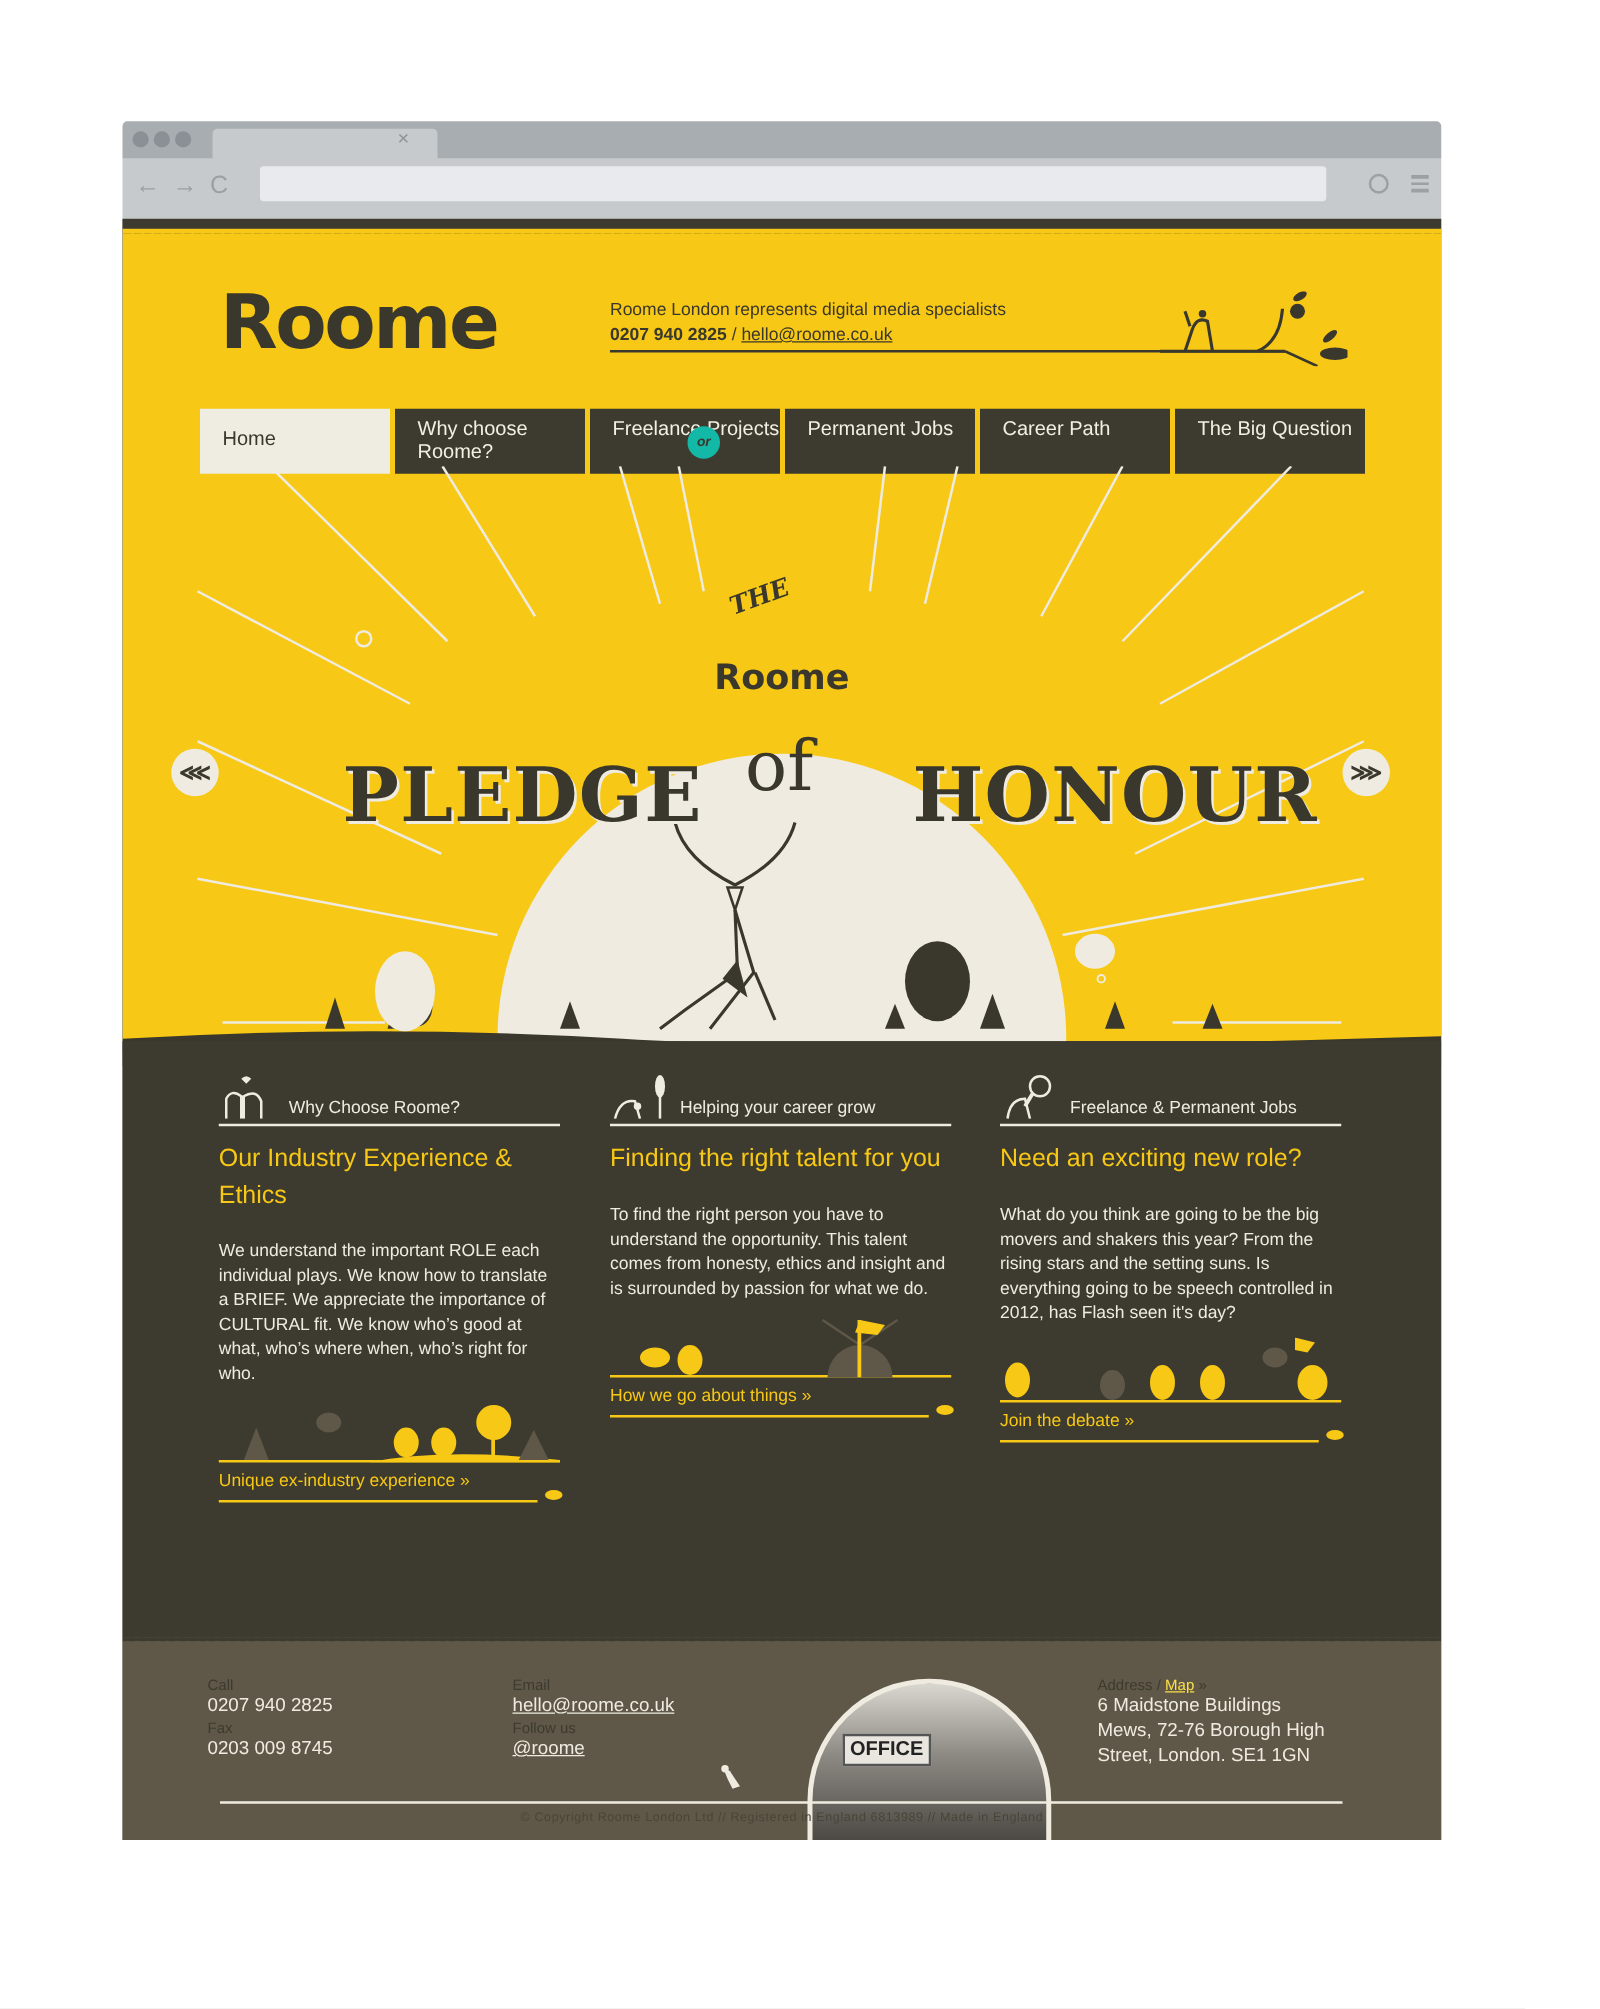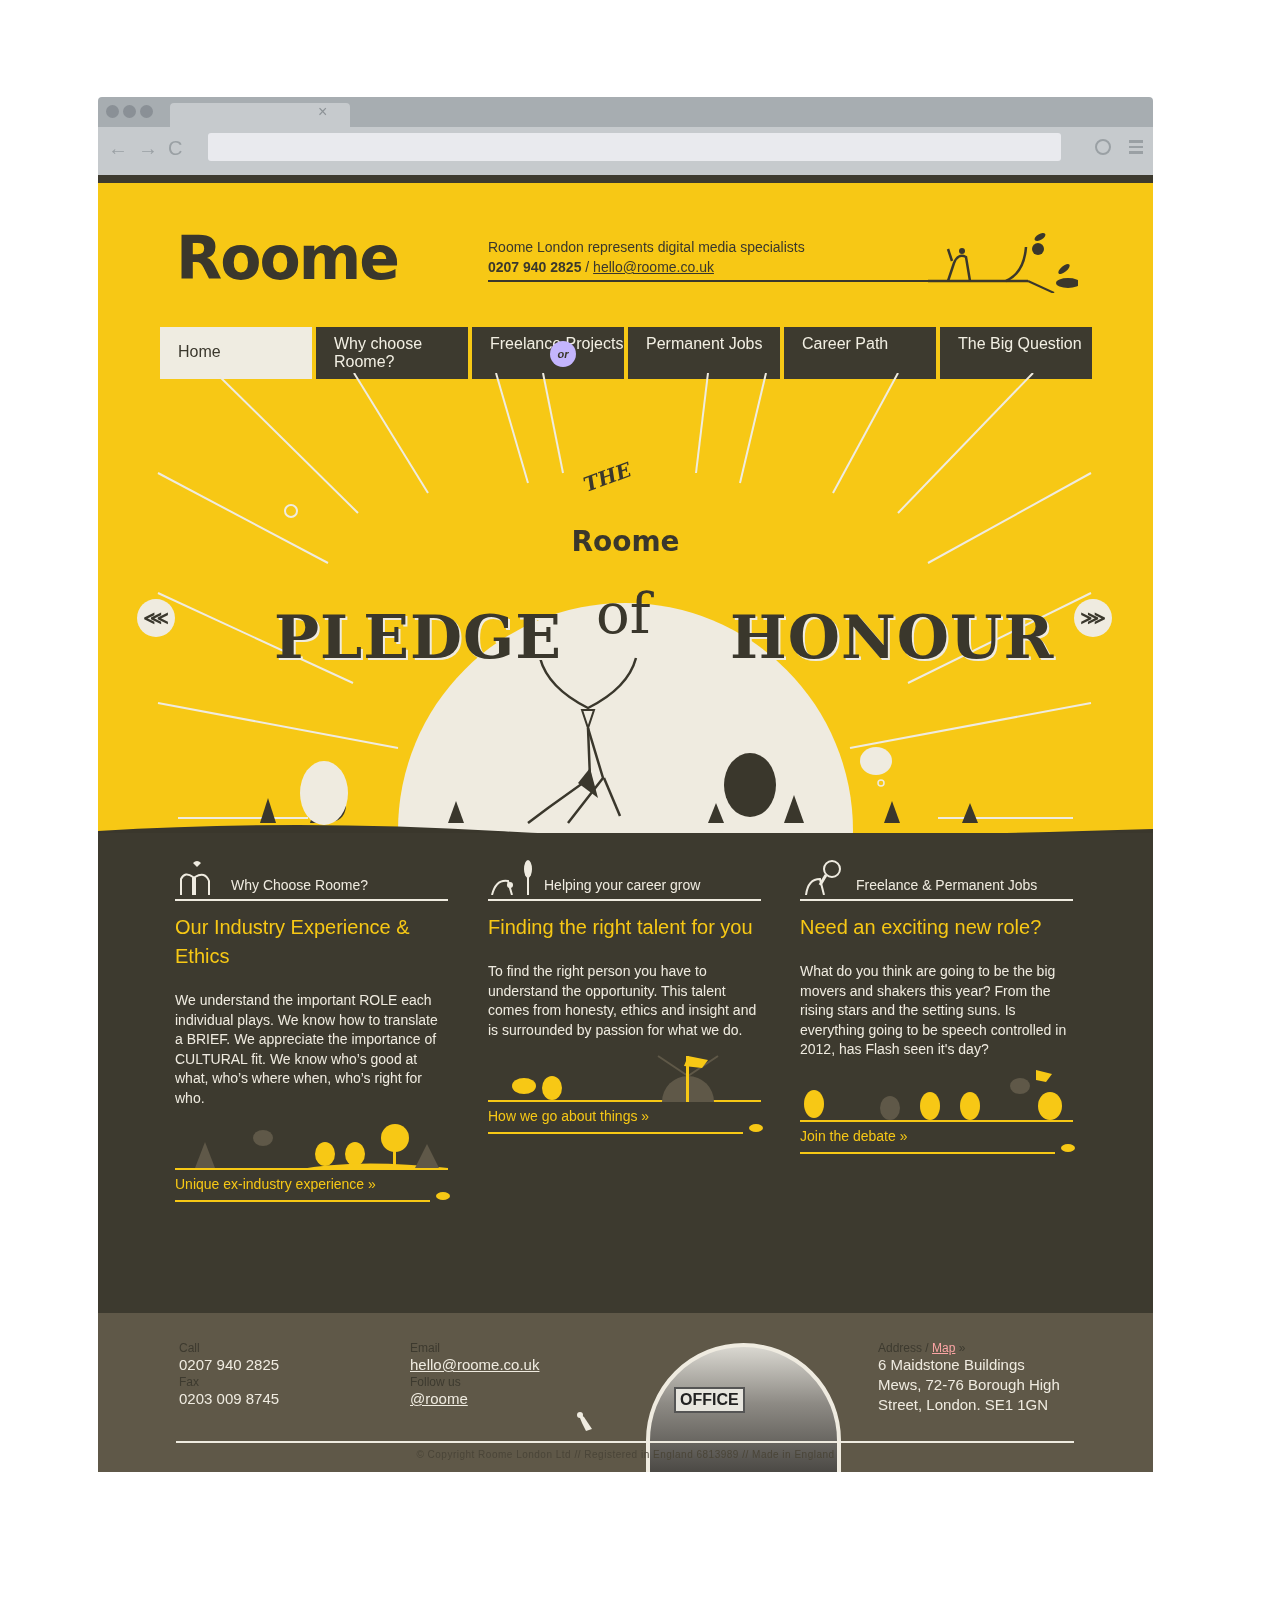--- a/index.html
+++ b/index.html
@@ -28,21 +28,21 @@
   .contactline{position:absolute;left:390px;top:76px;font-size:14px;color:#3a372c;font-family:"Liberation Sans",sans-serif;}
   .contactline b{font-weight:bold;}
   .contactline a{color:#3a372c;text-decoration:underline;}
   .header-rule{position:absolute;left:390px;top:97px;width:540px;height:2px;background:#3a372c;}
   .branch{position:absolute;left:830px;top:50px;}
 
   .nav{position:absolute;left:62px;top:144px;display:flex;gap:4px;}
   .nav-item{width:152px;height:52px;background:#3d3a2f;color:#f2efe3;font-family:"Liberation Sans",sans-serif;font-size:16px;line-height:18px;padding:8px 0 0 18px;position:relative;cursor:pointer;}
   .nav-item.active{background:#efece1;color:#3a372c;padding-top:16px;}
   .nav-item::before{content:"";position:absolute;left:0;top:-3px;width:100%;height:6px;background:radial-gradient(circle at 3px 6px,transparent 2px,inherit 2.5px);}
-  .or-badge{position:absolute;left:452px;top:158px;width:26px;height:26px;border-radius:50%;background:#c4b5fd;color:#3a372c;font-size:11px;font-style:italic;font-weight:bold;display:flex;align-items:center;justify-content:center;font-family:"Liberation Sans",sans-serif;z-index:3;}
+  .or-badge{position:absolute;left:452px;top:158px;width:26px;height:26px;border-radius:50%;background:#14b8a6;color:#3a372c;font-size:11px;font-style:italic;font-weight:bold;display:flex;align-items:center;justify-content:center;font-family:"Liberation Sans",sans-serif;z-index:3;}
 
   .rays{position:absolute;left:0;top:190px;width:100%;height:470px;}
   .sun{position:absolute;left:300px;top:420px;width:455px;height:455px;border-radius:50%;background:#efebe0;}
   .the-badge{position:absolute;left:485px;top:282px;font-family:"DejaVu Serif",serif;font-size:20px;font-style:italic;color:#3a372c;transform:rotate(-20deg);font-weight:bold;}
   .hero-brand{position:absolute;left:0;width:100%;top:342px;text-align:center;font-weight:bold;font-size:28px;color:#3a372c;font-family:"DejaVu Sans",sans-serif;}
   .hero-title{position:absolute;top:395px;font-family:"DejaVu Serif",serif;font-weight:bold;font-size:60px;color:#3a372c;letter-spacing:1px;text-shadow:2px 2px 0 #efebe0;margin-top:24px;}
   .hero-title.left{left:176px;}
   .hero-title.right{left:632px;}
   .hero-of{position:absolute;left:498px;top:398px;font-family:"DejaVu Serif",serif;font-size:56px;color:#3a372c;}
   .arrow-btn{position:absolute;top:416px;width:38px;height:38px;border-radius:50%;background:#efebe0;color:#3a372c;display:flex;align-items:center;justify-content:center;font-size:18px;font-weight:bold;cursor:pointer;font-family:"Liberation Sans",sans-serif;}
@@ -64,22 +64,22 @@
   .col-link{display:block;margin-top:6px;font-family:"Liberation Sans",sans-serif;font-size:14px;color:#f7c815;text-decoration:none;cursor:pointer;}
   .col-rule{margin-top:8px;height:2px;background:#f7c815;width:255px;position:relative;}
   .leaf{position:absolute;right:-20px;top:-8px;width:14px;height:8px;border-radius:50%;background:#f7c815;}
 
   .footer{position:absolute;left:0;top:1138px;width:100%;height:160px;background:#5f5848;}
   .footer::before{content:"";position:absolute;left:0;top:-3px;width:100%;height:6px;background:radial-gradient(circle at 4px 6px,#5f5848 3px,transparent 3.5px);background-size:8px 6px;}
   .f-col{position:absolute;top:28px;font-family:"Liberation Sans",sans-serif;}
   .f-label{font-size:12px;color:#3d3a2f;line-height:14px;}
   .f-value{font-size:15px;color:#efebe0;line-height:20px;}
   .f-value a{color:#efebe0;text-decoration:underline;}
-  .f-label a{color:#fca5a5;text-decoration:underline;}
-  .f1{left:81px;}
+  .f-label a{color:#fde047;text-decoration:underline;}
+  .f1{left:68px;}
   .f2{left:312px;}
   .f3{left:780px;}
   .photo-frame{position:absolute;left:548px;top:30px;width:195px;height:150px;border-radius:100px 100px 0 0;border:4px solid #efebe0;overflow:hidden;background:linear-gradient(180deg,#d9d7d0 0%,#8d8a84 40%,#3b3935 100%);}
   .office-sign{position:absolute;left:24px;top:40px;background:#e8e6df;border:2px solid #555;color:#222;font-size:16px;font-weight:bold;padding:2px 4px;font-family:"Liberation Sans",sans-serif;}
   .bird{position:absolute;left:476px;top:98px;width:22px;height:22px;}
   .f-rule{position:absolute;left:78px;top:128px;width:898px;height:2px;background:#efebe0;}
   .copyright{position:absolute;left:0;width:100%;top:136px;text-align:center;font-family:"Liberation Sans",sans-serif;font-size:10px;color:#4a4538;letter-spacing:0.5px;}
   .copyright a{color:#4a4538;}
 </style>
 </head>

